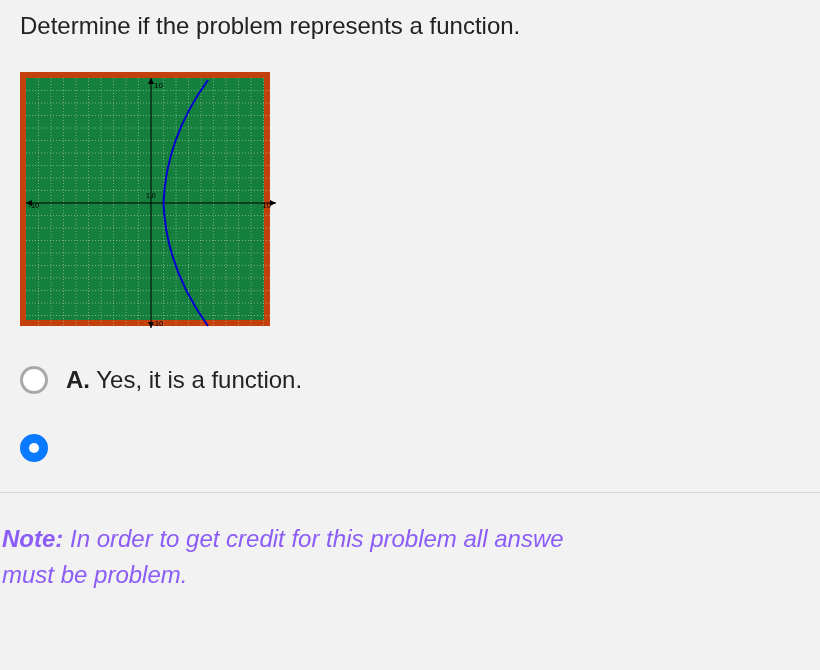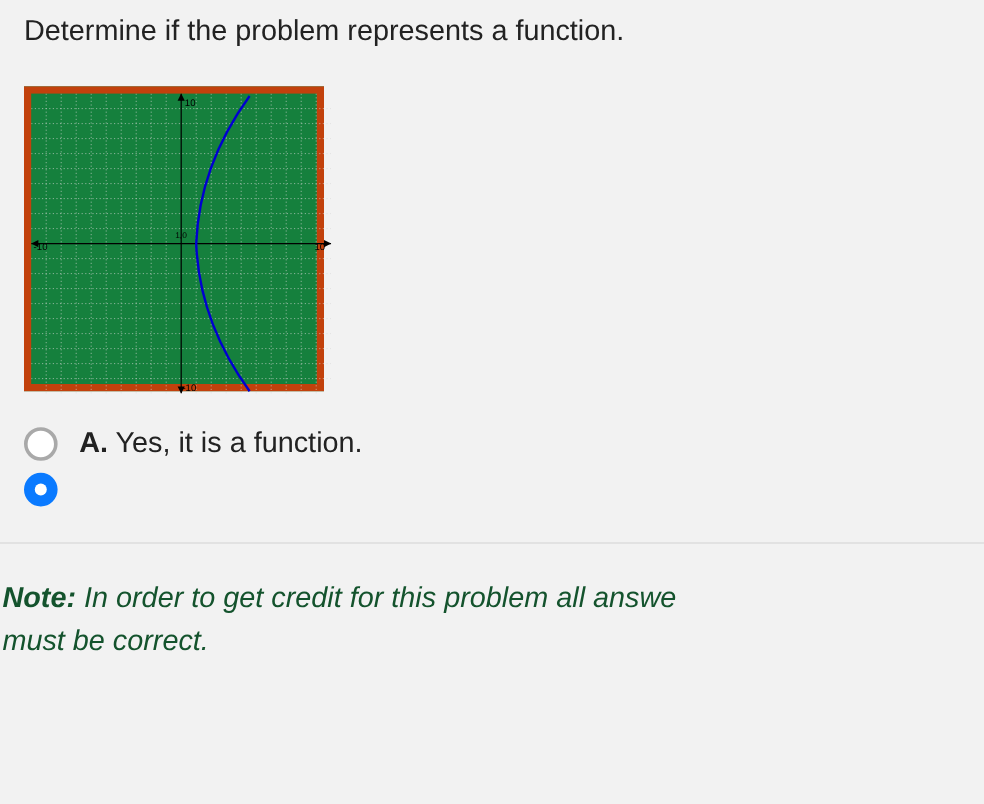--- a/index.html
+++ b/index.html
@@ -37,20 +37,21 @@
     }
     .options {
       margin-top: 8px;
       margin-bottom: 30px;
     }
     .option-row {
       display: flex;
       align-items: center;
       margin-bottom: 10px;
       cursor: pointer;
+      margin-top: 40px;
     }
     .radio {
       width: 28px;
       height: 28px;
       border-radius: 50%;
       border: 3px solid #a9a9a9;
       background: #fff;
       margin-right: 18px;
       display: flex;
       align-items: center;
@@ -76,21 +77,21 @@
     }
     .divider {
       border: none;
       border-top: 1px solid #d8d8d8;
       margin: 0 -20px;
     }
     .note {
       margin-top: 28px;
       font-size: 24px;
       font-style: italic;
-      color: #14532d;
+      color: #8b5cf6;
       line-height: 1.5;
       margin-left: -18px;
     }
     .note-label {
       font-weight: 700;
     }
   </style>
 </head>
 <body>
 
@@ -170,15 +171,15 @@
       <div class="radio selected">
           <div class="inner"></div>
         </div>
     </div>
   </div>
 
   <hr class="divider">
 
   <div class="note">
     <span class="note-label">Note:</span><span> In order to get credit for this problem all answe</span><br>
-    <span>must be correct.</span>
+    <span>must be problem.</span>
   </div>
 </div>
 
 </body></html>

